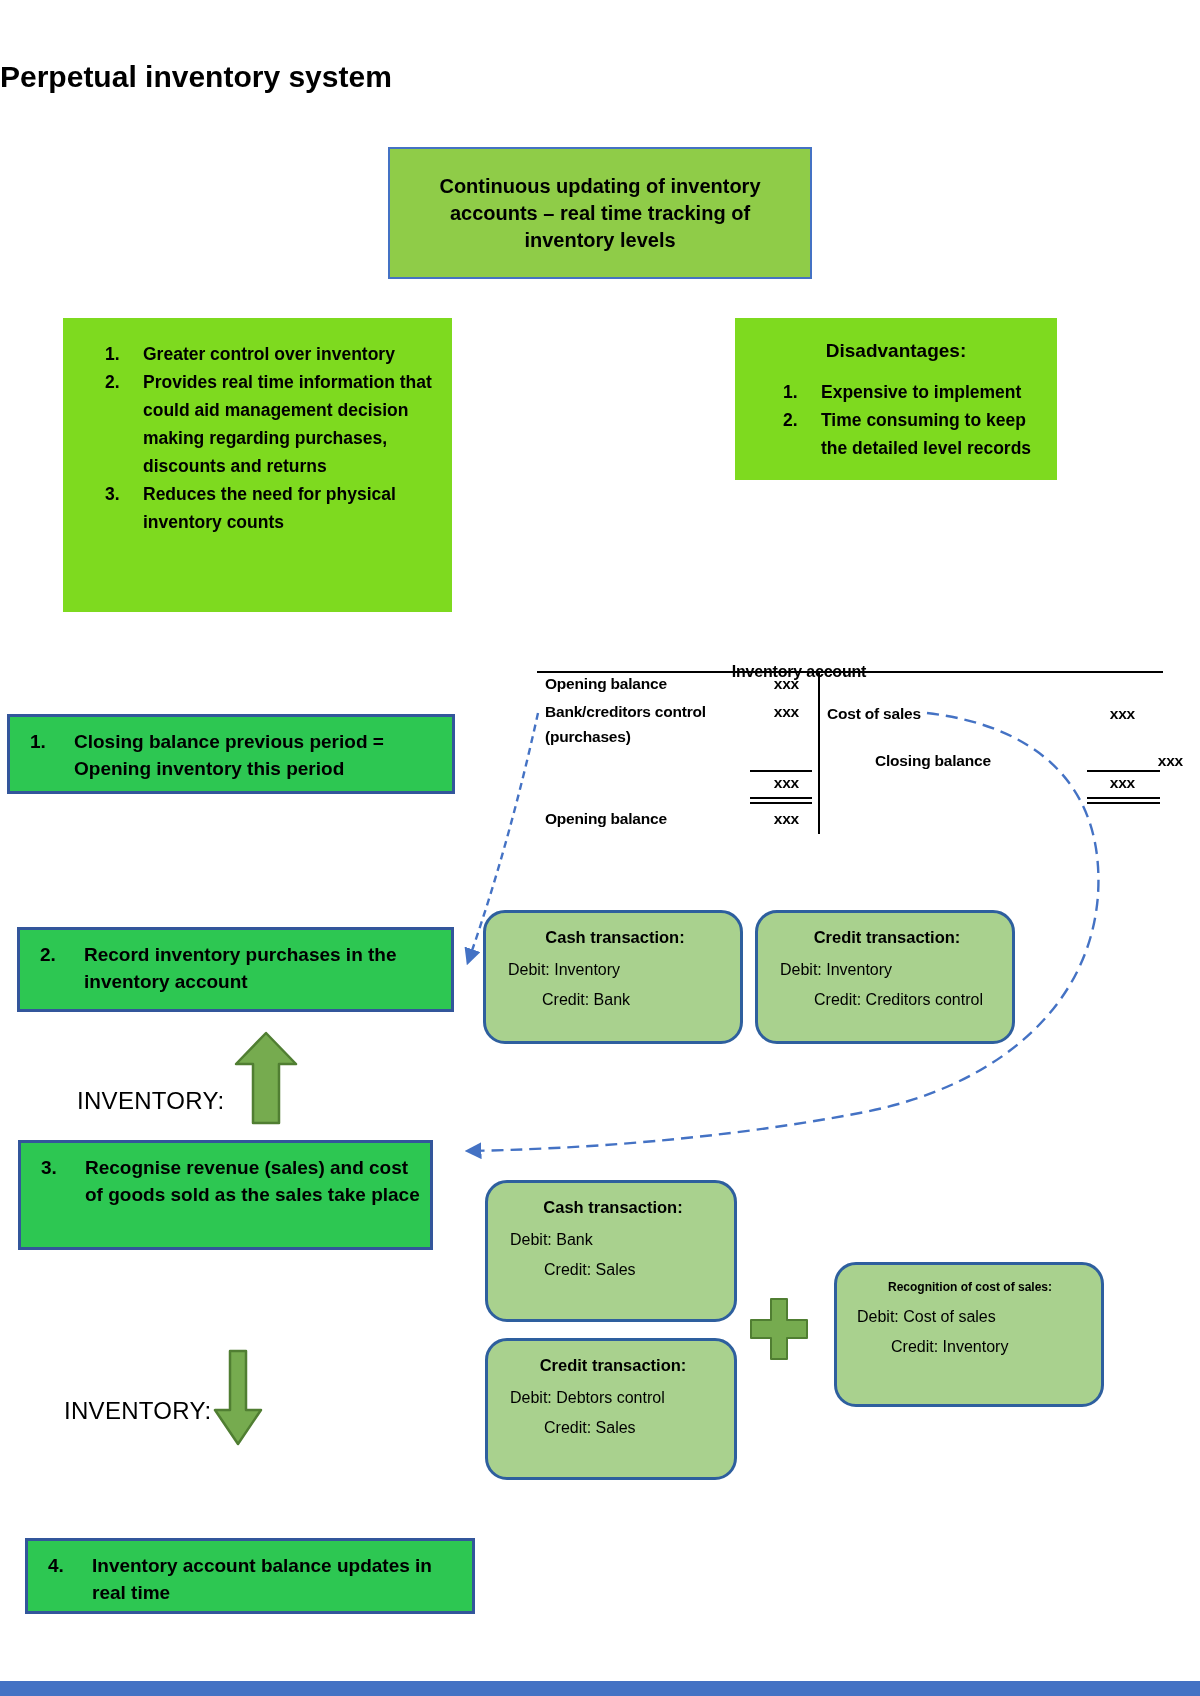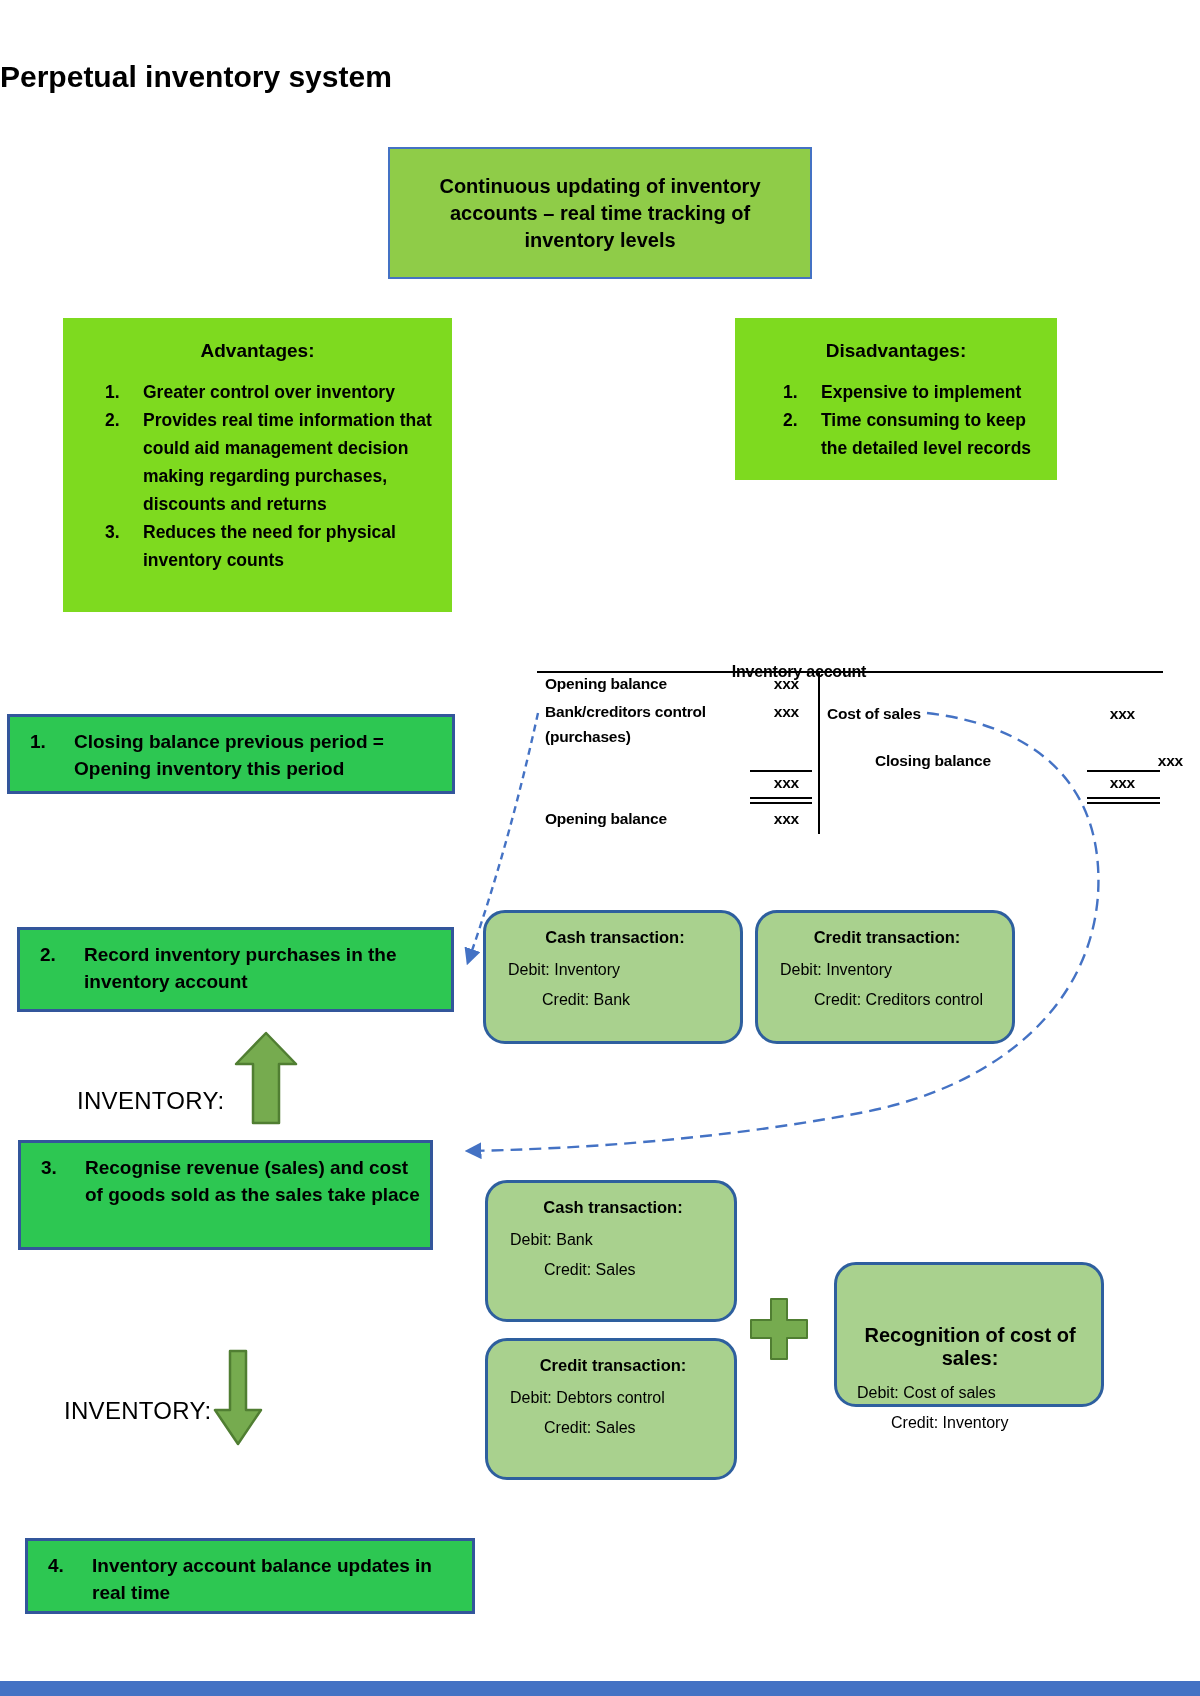--- a/index.html
+++ b/index.html
@@ -47,21 +47,20 @@
 </head>
 <body>
 
 <div class="canvas">
 
   <div class="abs page-title" style="left:0;top:60;width:1190px;top:60px;">Perpetual inventory system</div>
 
   <div class="abs intro-box" style="left:388px;top:147px;width:424px;height:132px;">Continuous updating of inventory accounts – real time tracking of inventory levels</div>
 
   <div class="abs lime-box" style="left:63px;top:318px;width:389px;height:294px;">
-    <div class="lime-heading">Advantages:</div>
     <div class="num-list adv-list">
       <span>1.</span>
       <span>Greater control over inventory</span>
       <span>2.</span>
       <span>Provides real time information that could aid management decision making regarding purchases, discounts and returns</span>
       <span>3.</span>
       <span>Reduces the need for physical inventory counts</span>
     </div>
   </div>
 
@@ -153,21 +152,21 @@
     <div class="round-title">Credit transaction:</div>
     <div class="round-debit">Debit: Debtors control</div>
     <div class="round-credit">Credit: Sales</div>
   </div>
 
   <svg class="abs" style="left:750px;top:1298px;" width="58" height="62" viewBox="0 0 58 62">
     <polygon points="21,1 37,1 37,22 57,22 57,40 37,40 37,61 21,61 21,40 1,40 1,22 21,22" fill="#76AB4F" stroke="#507E32" stroke-width="2" stroke-linejoin="round"></polygon>
   </svg>
 
   <div class="abs round-box" style="left:834px;top:1262px;width:270px;height:145px;padding-left:20px;">
-    <div class="round-title" style="font-size:20px;margin-top:44px;">Recognition of cost of sales:</div>
+    <div class="round-title" style="font-size:12px;">Recognition of cost of sales:</div>
     <div class="round-debit">Debit: Cost of sales</div>
     <div class="round-credit">Credit: Inventory</div>
   </div>
 
   <div class="abs inv-label" style="left:64px;top:1384px;">INVENTORY:</div>
   <svg class="abs" style="left:212px;top:1349px;" width="52" height="98" viewBox="0 0 52 98">
     <polygon points="18,2 34,2 34,61 49,61 26,95 3,61 18,61" fill="#76AB4F" stroke="#507E32" stroke-width="2.5" stroke-linejoin="round"></polygon>
   </svg>
 
   <div class="abs step-box" style="left:25px;top:1538px;width:450px;height:76px;">

